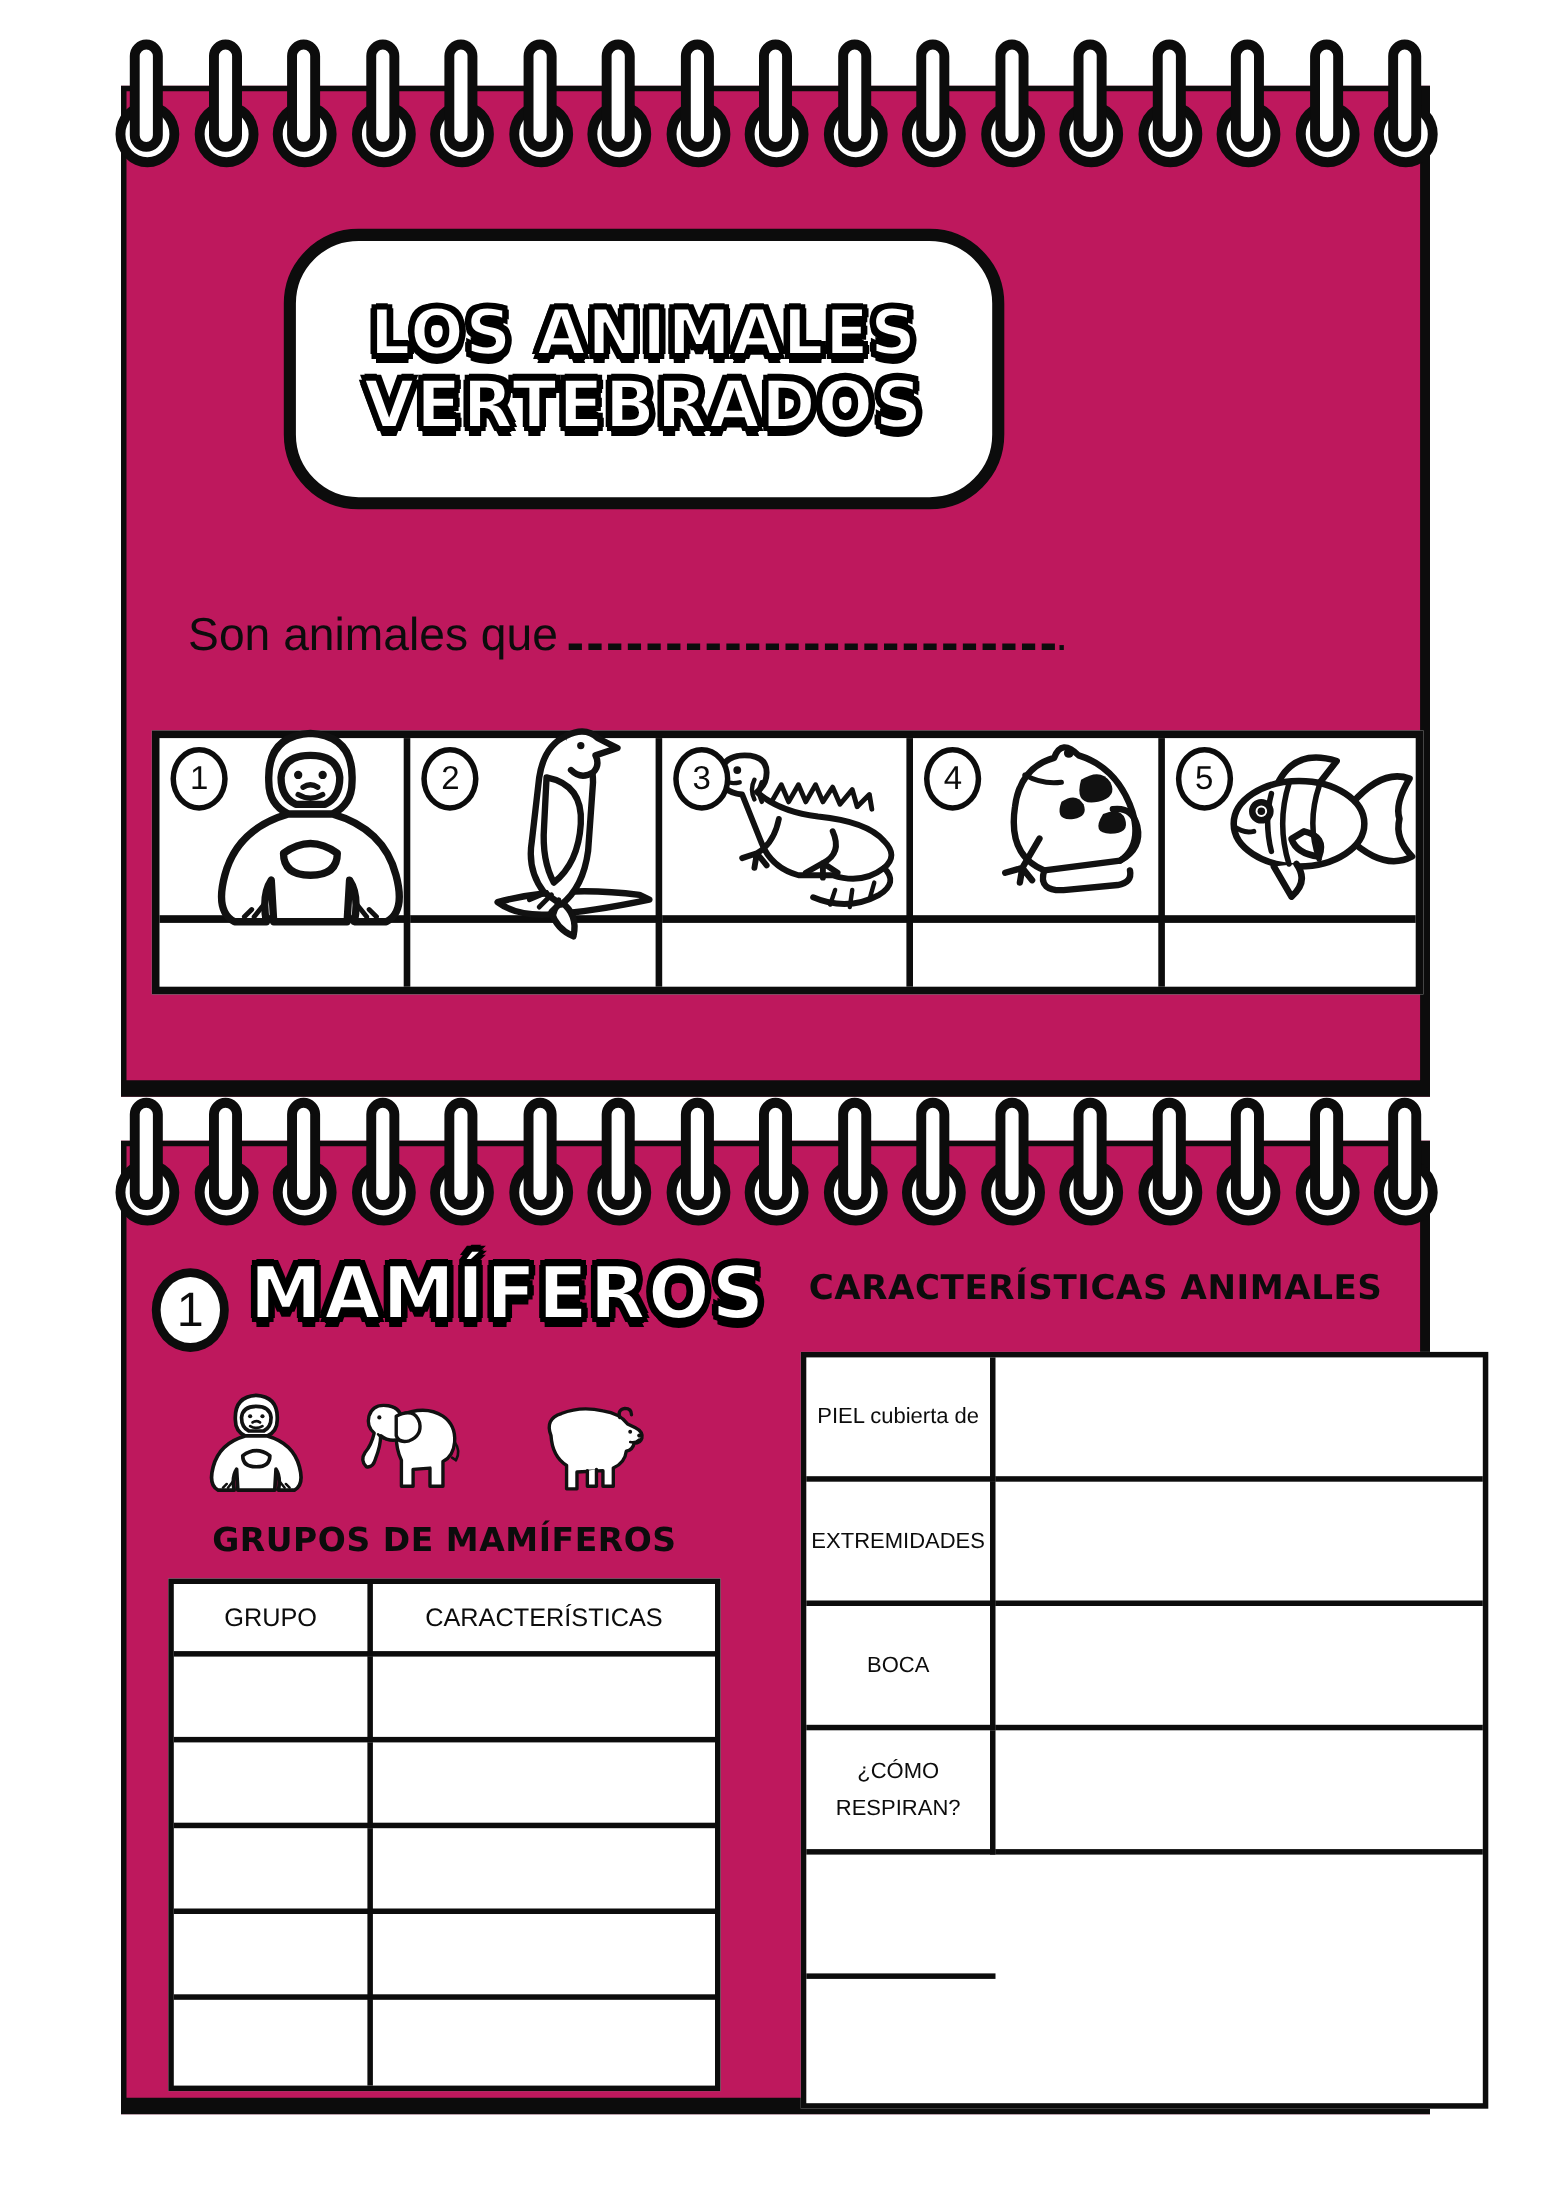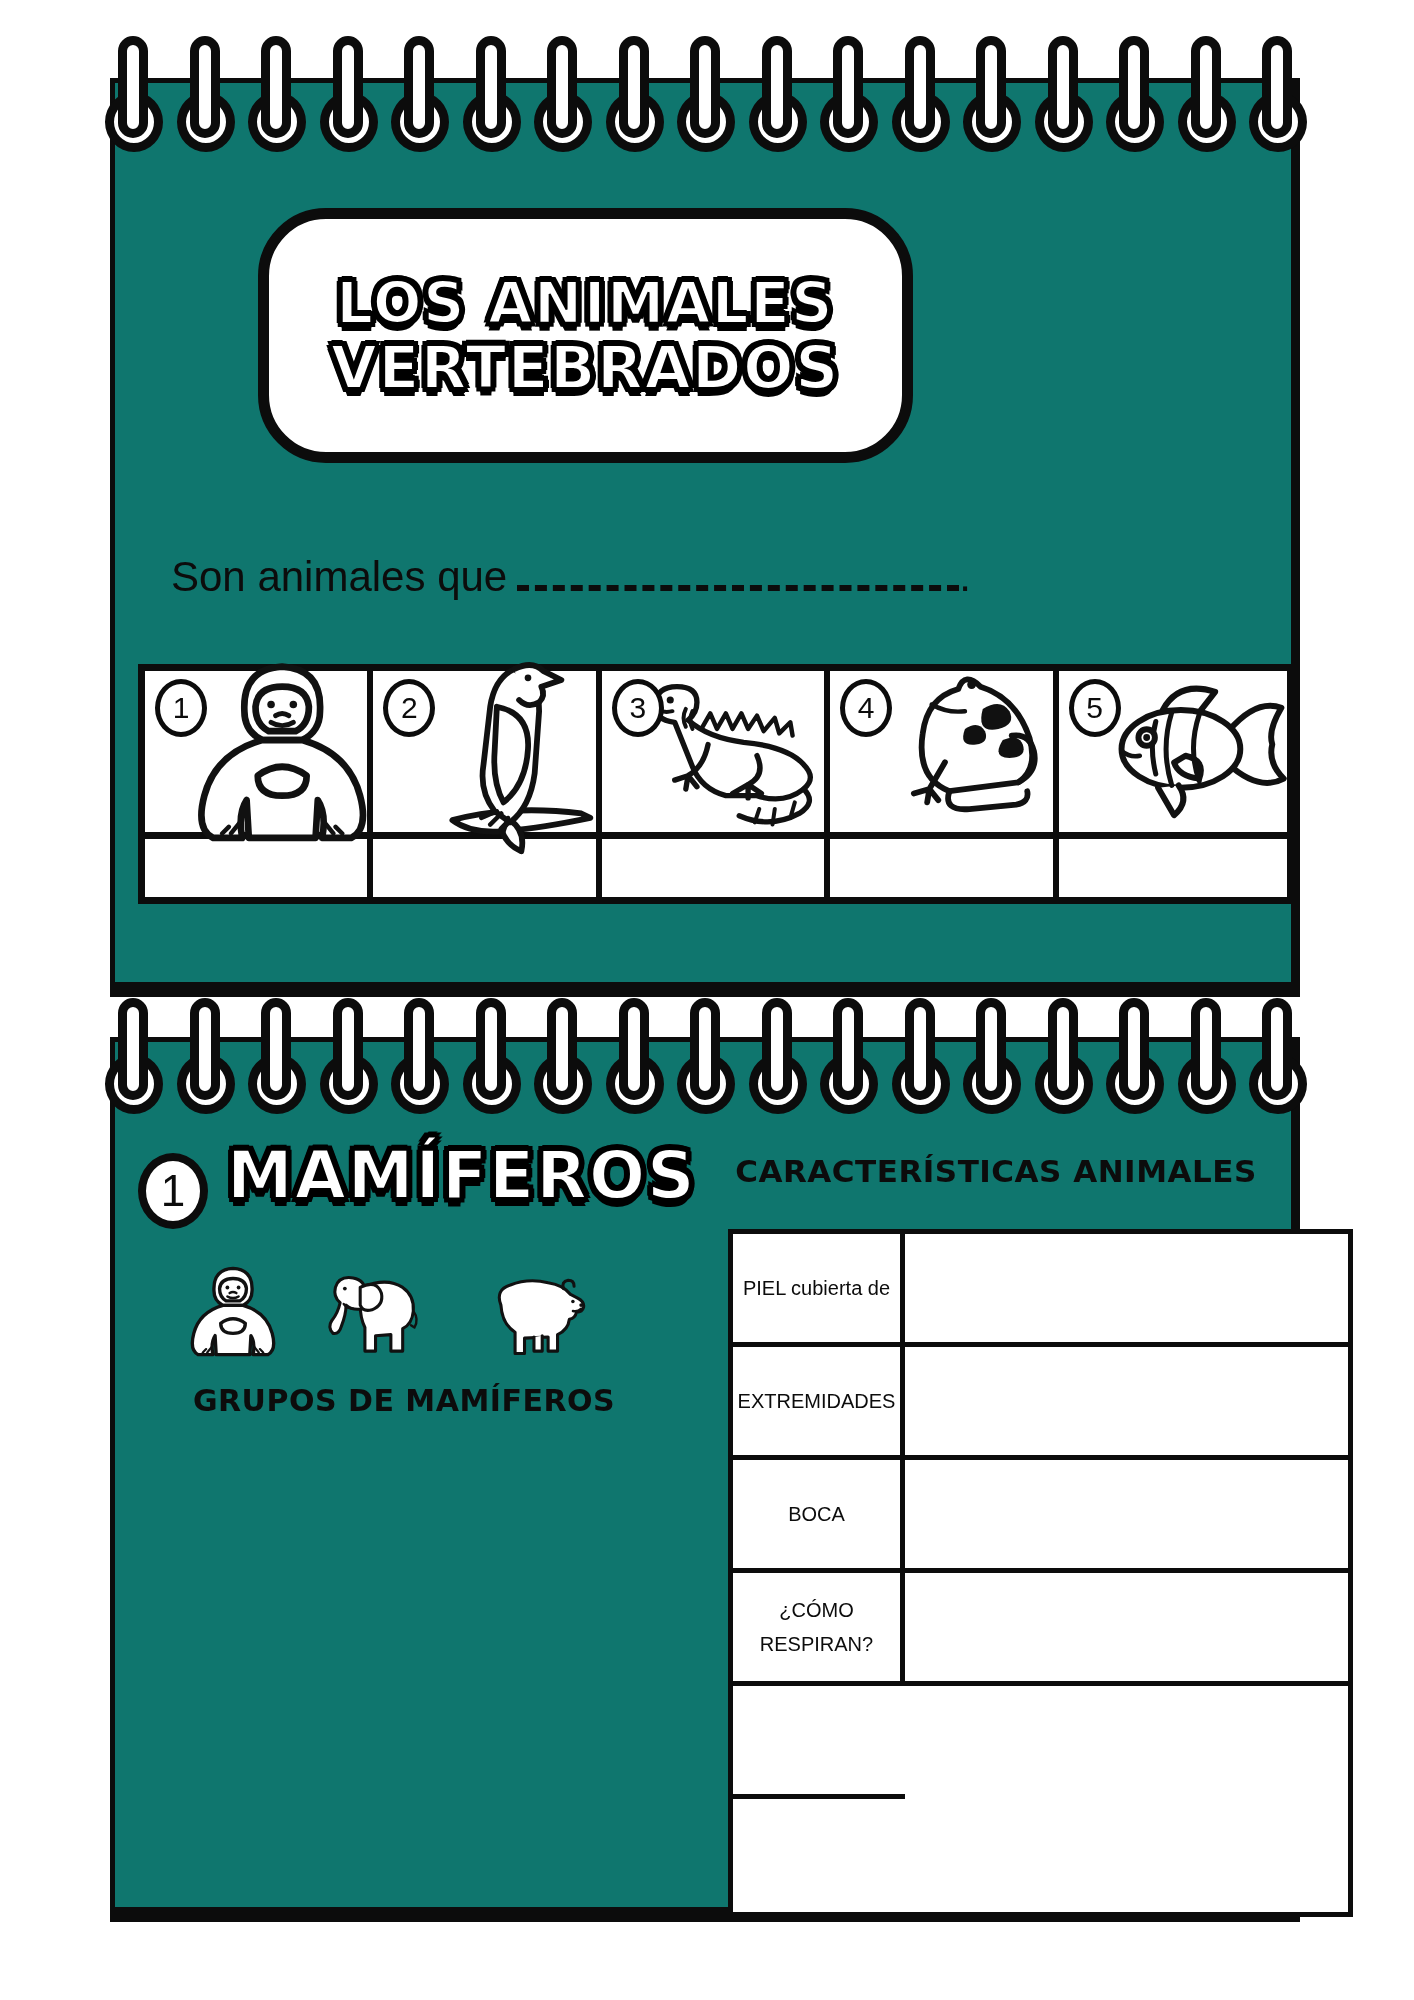--- a/index.html
+++ b/index.html
@@ -1,20 +1,20 @@
 <!DOCTYPE html>
 <html><head>
 <meta charset="utf-8">
 <style>
   html,body{margin:0;padding:0;background:#fff;}
   #canvas{position:relative;width:1414px;height:2000px;background:#fff;overflow:hidden;
           font-family:"Liberation Sans",sans-serif;color:#0c0c0c;}
 
   
-  .page{position:absolute;left:110px;width:1190px;background:#0f766e;
+  .page{position:absolute;left:110px;width:1190px;background:#be185d;
         border:5px solid #0c0c0c;border-right-width:9px;border-bottom-width:15px;box-sizing:border-box;padding-left:13px;}
   #page1{top:78px;height:919px;}
   #page2{top:1037px;height:885px;}
 
   
   .rings{position:absolute;left:0;top:0;width:1414px;height:0;}
   .ring{position:absolute;width:58px;height:114px;}
   .ring .hole{position:absolute;left:1px;top:56px;width:40px;height:42px;
               border:9px solid #0c0c0c;border-radius:50%;background:#fff;}
   .ring .wire{position:absolute;left:14px;top:0;width:12px;height:84px;
@@ -230,20 +230,34 @@
               <circle cx="87" cy="45" r="1.6" fill="#111" stroke="none"></circle>
               <path d="M87 48 Q84 51 80 50" fill="none" stroke-width="2"></path>
               <path d="M47 72 L47 84 L54 84 L54 71" fill="#fff"></path>
             </g>
           </svg>
         </span>
     </div>
 
     <div class="tabletitle" id="groups-title">GRUPOS DE MAMÍFEROS</div>
 
+    <div class="gtable">
+      <div class="gcell">GRUPO</div>
+      <div class="gcell c2">CARACTERÍSTICAS</div>
+      <div class="gcell"></div>
+      <div class="gcell c2"></div>
+      <div class="gcell"></div>
+      <div class="gcell c2"></div>
+      <div class="gcell"></div>
+      <div class="gcell c2"></div>
+      <div class="gcell"></div>
+      <div class="gcell c2"></div>
+      <div class="gcell rlast"></div>
+      <div class="gcell c2 rlast"></div>
+    </div>
 
     <div class="tabletitle" id="general-title">CARACTERÍSTICAS ANIMALES</div>
 
     <div class="ctable">
       <div class="ccell">PIEL cubierta de</div>
       <div class="ccell c2"></div>
       <div class="ccell">EXTREMIDADES</div>
       <div class="ccell c2"></div>
       <div class="ccell">BOCA</div>
       <div class="ccell c2"></div>

